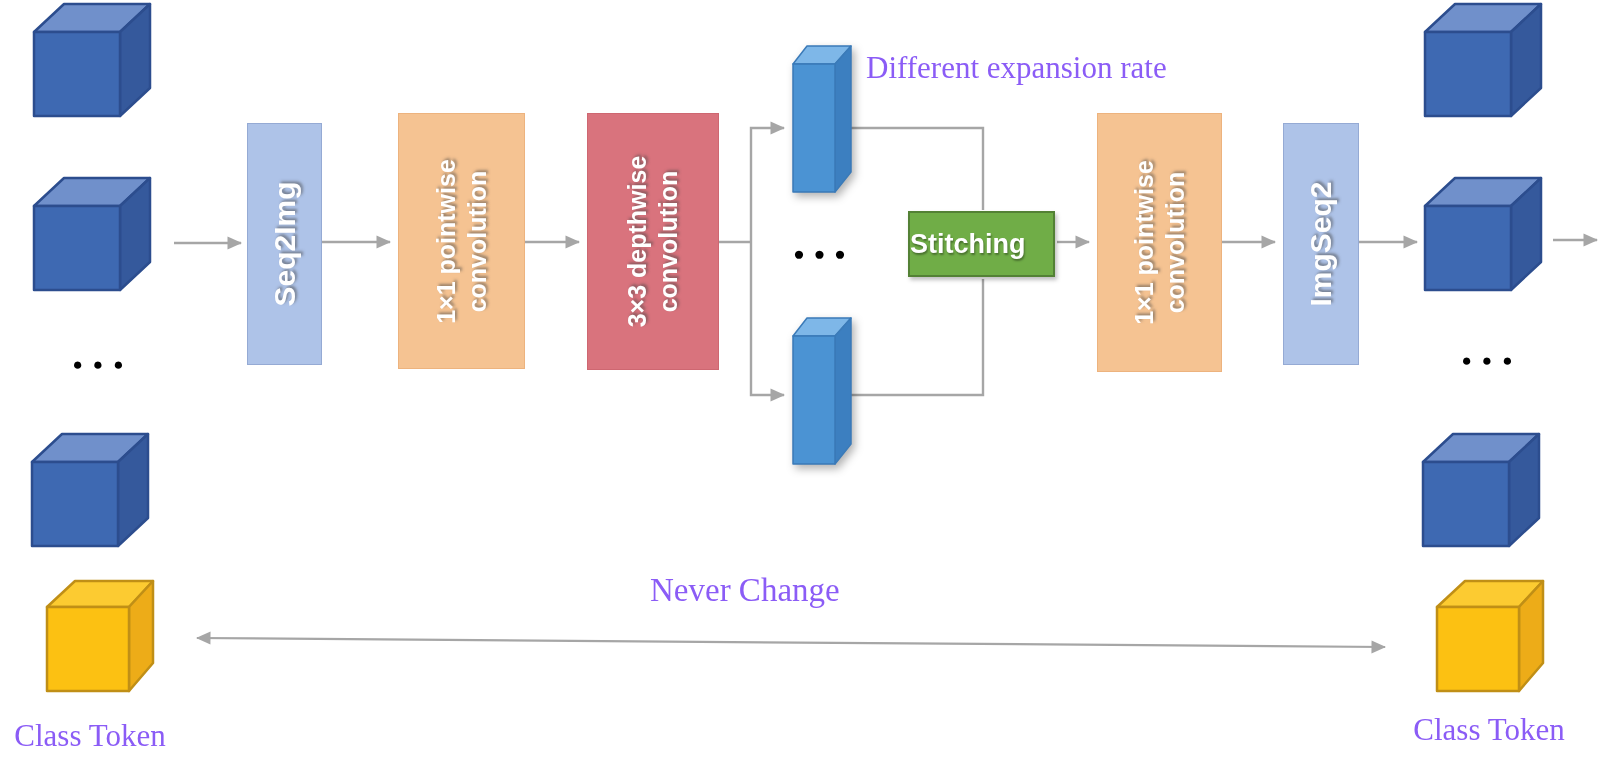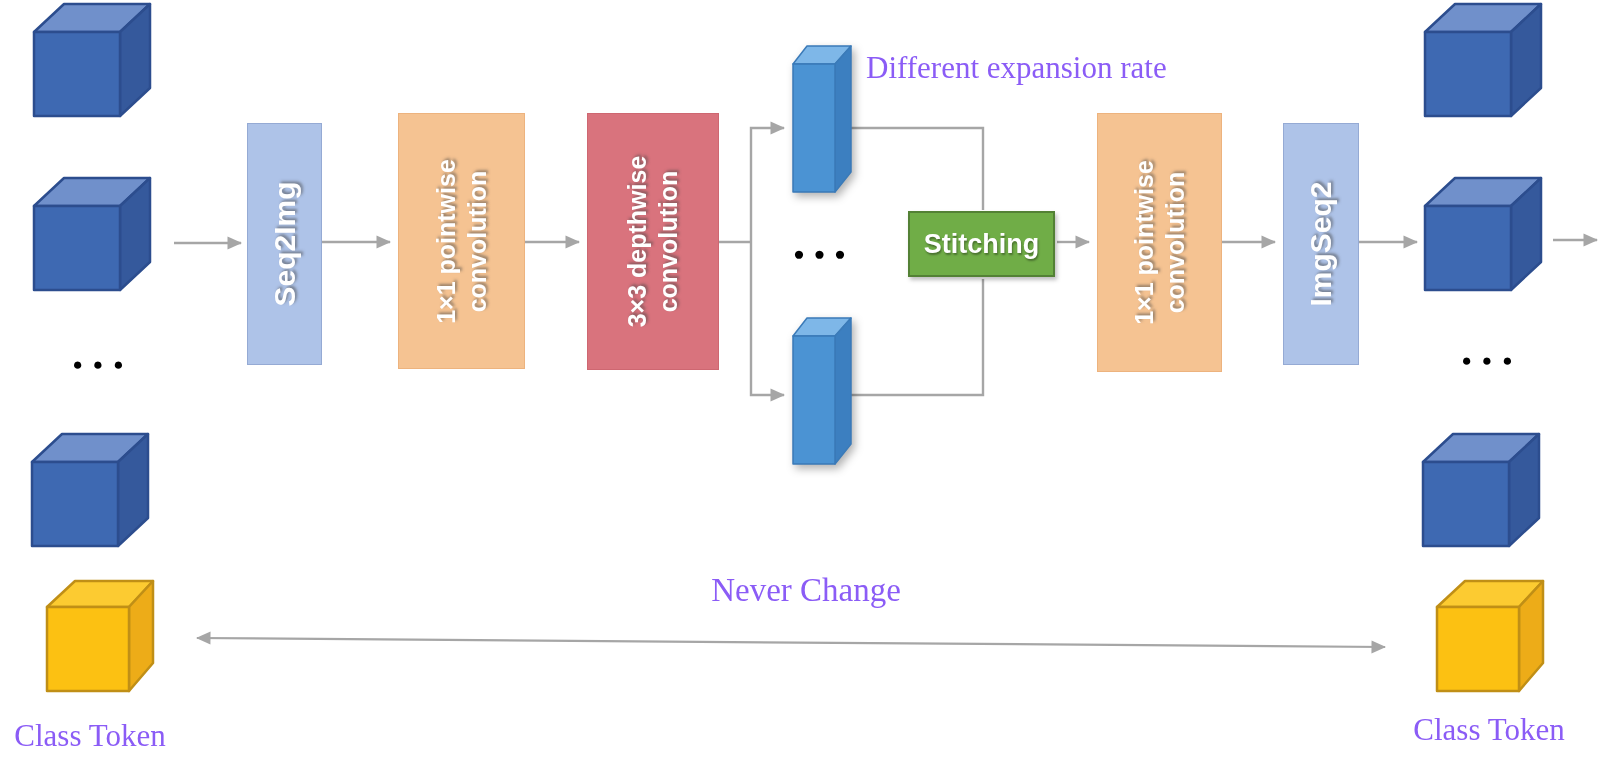--- a/index.html
+++ b/index.html
@@ -43,32 +43,32 @@
   .blk-seq2img .vtext{font-size:30px;}
   .blk-conv1{left:398px;top:113px;width:125px;height:254px;background:var(--peach);border:1px solid rgba(230,165,110,.55);}
   .blk-conv3{left:587px;top:113px;width:130px;height:255px;background:var(--salmon);border:1px solid rgba(198,95,105,.6);}
   .blk-conv2{left:1097px;top:113px;width:123px;height:257px;background:var(--peach);border:1px solid rgba(230,165,110,.55);}
   .blk-conv1 .vtext,.blk-conv3 .vtext,.blk-conv2 .vtext{font-size:25px;}
   .blk-imgseq2{left:1283px;top:123px;width:74px;height:240px;background:var(--periwinkle);border:1px solid rgba(130,150,195,.55);}
   .blk-imgseq2 .vtext{font-size:30px;}
   .stitching{
     position:absolute;z-index:3;left:908px;top:211px;width:147px;height:66px;
     background:var(--green);border:2px solid var(--green-border);box-sizing:border-box;
-    display:flex;align-items:center;justify-content:center;
+    display:flex;align-items:center;
     box-shadow:2px 3px 4px rgba(0,0,0,0.25);
   }
   .stitching span{
     color:#fff;font-weight:bold;font-size:27px;font-family:var(--sans);
     text-shadow:1px 2px 2px rgba(0,0,0,0.35);
   }
   .serif-label{
     position:absolute;z-index:2;color:#8b5cf6;font-family:var(--serif);
   }
   .lbl-expansion{left:866px;top:50px;width:320px;font-size:31px;text-align:left;}
-  .lbl-never{left:650px;top:572px;width:312px;font-size:33px;text-align:center;}
+  .lbl-never{left:650px;top:572px;width:312px;font-size:33px;text-align:left;}
   .lbl-ct-left{left:0px;top:718px;width:180px;font-size:31px;text-align:center;}
   .lbl-ct-right{left:1398px;top:712px;width:182px;font-size:31px;text-align:center;}
   .dots{
     position:absolute;z-index:2;color:#000;text-align:center;
     font-family:var(--sans);font-weight:bold;
   }
   .dots-left{left:58px;top:355px;width:90px;font-size:17px;letter-spacing:10px;}
   .dots-mid{left:779px;top:243px;width:90px;font-size:19px;letter-spacing:9px;}
   .dots-right{left:1447px;top:351px;width:90px;font-size:17px;letter-spacing:10px;}
   .bar{filter:drop-shadow(3px 4px 4px rgba(0,0,0,0.30));}

